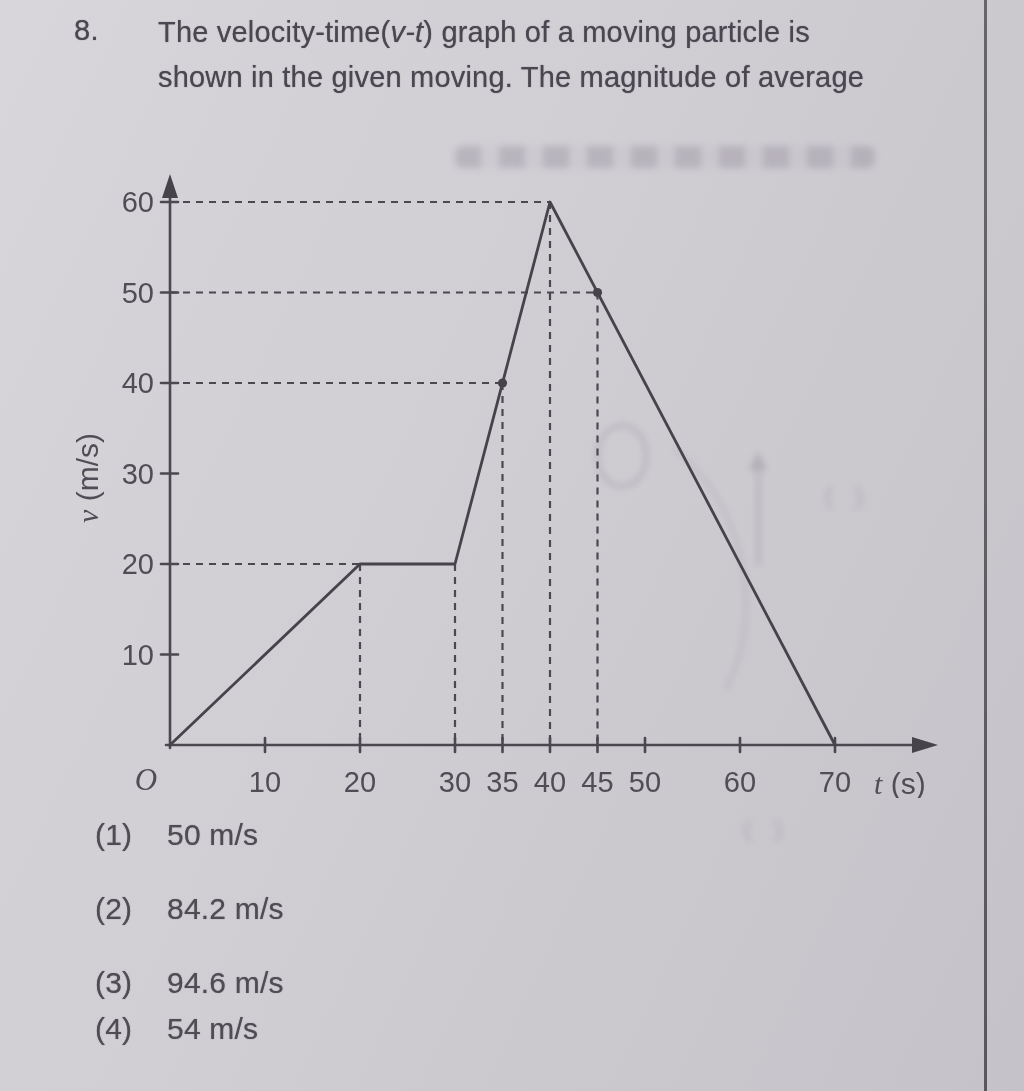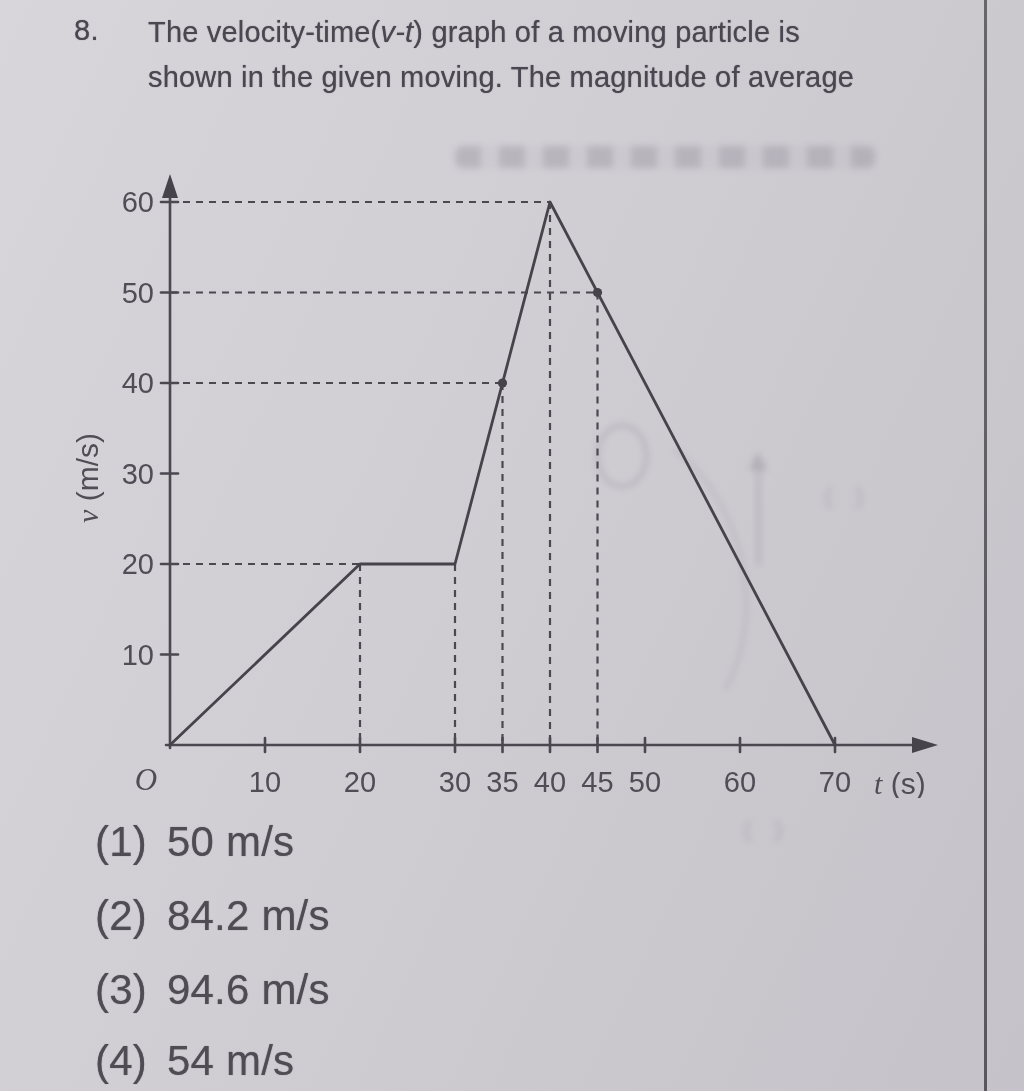--- a/index.html
+++ b/index.html
@@ -12,40 +12,40 @@
     position:relative;width:1024px;height:1091px;
     background:linear-gradient(115deg,#d8d6da 0%,#d1ced4 40%,#c9c6cc 78%,#c5c2c9 100%);
   }
   
   .qnum{
     position:absolute;left:74px;top:14px;
     font-size:29px;color:#4a4750;letter-spacing:.3px;
     text-shadow:0 0 1px rgba(74,71,80,.75);
   }
   .qtext{
-    position:absolute;left:148px;top:10px;width:830px;
+    position:absolute;left:158px;top:10px;width:830px;
     font-size:29px;line-height:45px;color:#4a4750;letter-spacing:.2px;
     text-shadow:0 0 1px rgba(74,71,80,.75);
     white-space:nowrap;
   }
   .qtext i{font-style:italic;}
   
   #chart{position:absolute;left:58px;top:148px;width:900px;height:650px;}
   .axis{stroke:#4b4850;stroke-width:2.6;stroke-linecap:round;}
   .dash{stroke:#4b4850;stroke-width:2.2;stroke-dasharray:7 6;stroke-linecap:butt;}
   .series{fill:none;stroke:#46434b;stroke-width:2.8;stroke-linejoin:round;stroke-linecap:round;}
   .fillink{fill:#46434b;stroke:none;}
   .ticklab{font-family:"Liberation Sans",sans-serif;font-size:29px;fill:#514d56;}
   .origin{font-family:"Liberation Serif",serif;font-style:italic;font-size:31px;fill:#514d56;}
   .axislab{font-family:"Liberation Sans",sans-serif;font-size:30px;fill:#514d56;}
   .it{font-style:italic;font-family:"Liberation Serif",serif;}
   
   .opt{
     position:absolute;left:95px;
-    font-size:42px;color:#4f4c53;letter-spacing:.2px;
+    font-size:30px;color:#4f4c53;letter-spacing:.2px;
     text-shadow:0 0 1px rgba(79,76,83,.7);
   }
   .opt .optlabel{display:inline-block;width:72px;}
   
   .rule{
     position:absolute;left:984px;top:0;width:3px;height:1091px;
     background:linear-gradient(#4f4c52,#3e3b42);opacity:.8;
   }
   
   .ghost{position:absolute;filter:blur(3px);pointer-events:none;}
@@ -128,16 +128,16 @@
       <text x="816" y="646" class="axislab"><tspan class="it">t</tspan><tspan> (s)</tspan></text>
       <text x="40" y="330" text-anchor="middle" class="axislab" transform="rotate(-90 40 330)"><tspan class="it">v</tspan><tspan> (m/s)</tspan></text>
       <polyline points="112,597 302,416 397,416 492,54 777,597" class="series"></polyline>
       <circle cx="444.5" cy="235" r="4.6" class="fillink"></circle>
       <circle cx="539.5" cy="144.49999999999994" r="4.6" class="fillink"></circle>
     </svg>
 
   <div class="opt" style="top:818px"><span class="optlabel">(1)</span><span class="optvalue">50 m/s</span></div>
   <div class="opt" style="top:892px"><span class="optlabel">(2)</span><span class="optvalue">84.2 m/s</span></div>
   <div class="opt" style="top:966px"><span class="optlabel">(3)</span><span class="optvalue">94.6 m/s</span></div>
-  <div class="opt" style="top:1037px"><span class="optlabel">(4)</span><span class="optvalue">54 m/s</span></div>
+  <div class="opt" style="top:1012px"><span class="optlabel">(4)</span><span class="optvalue">54 m/s</span></div>
 
   <div class="rule"></div>
 </div>
 
 </body></html>

